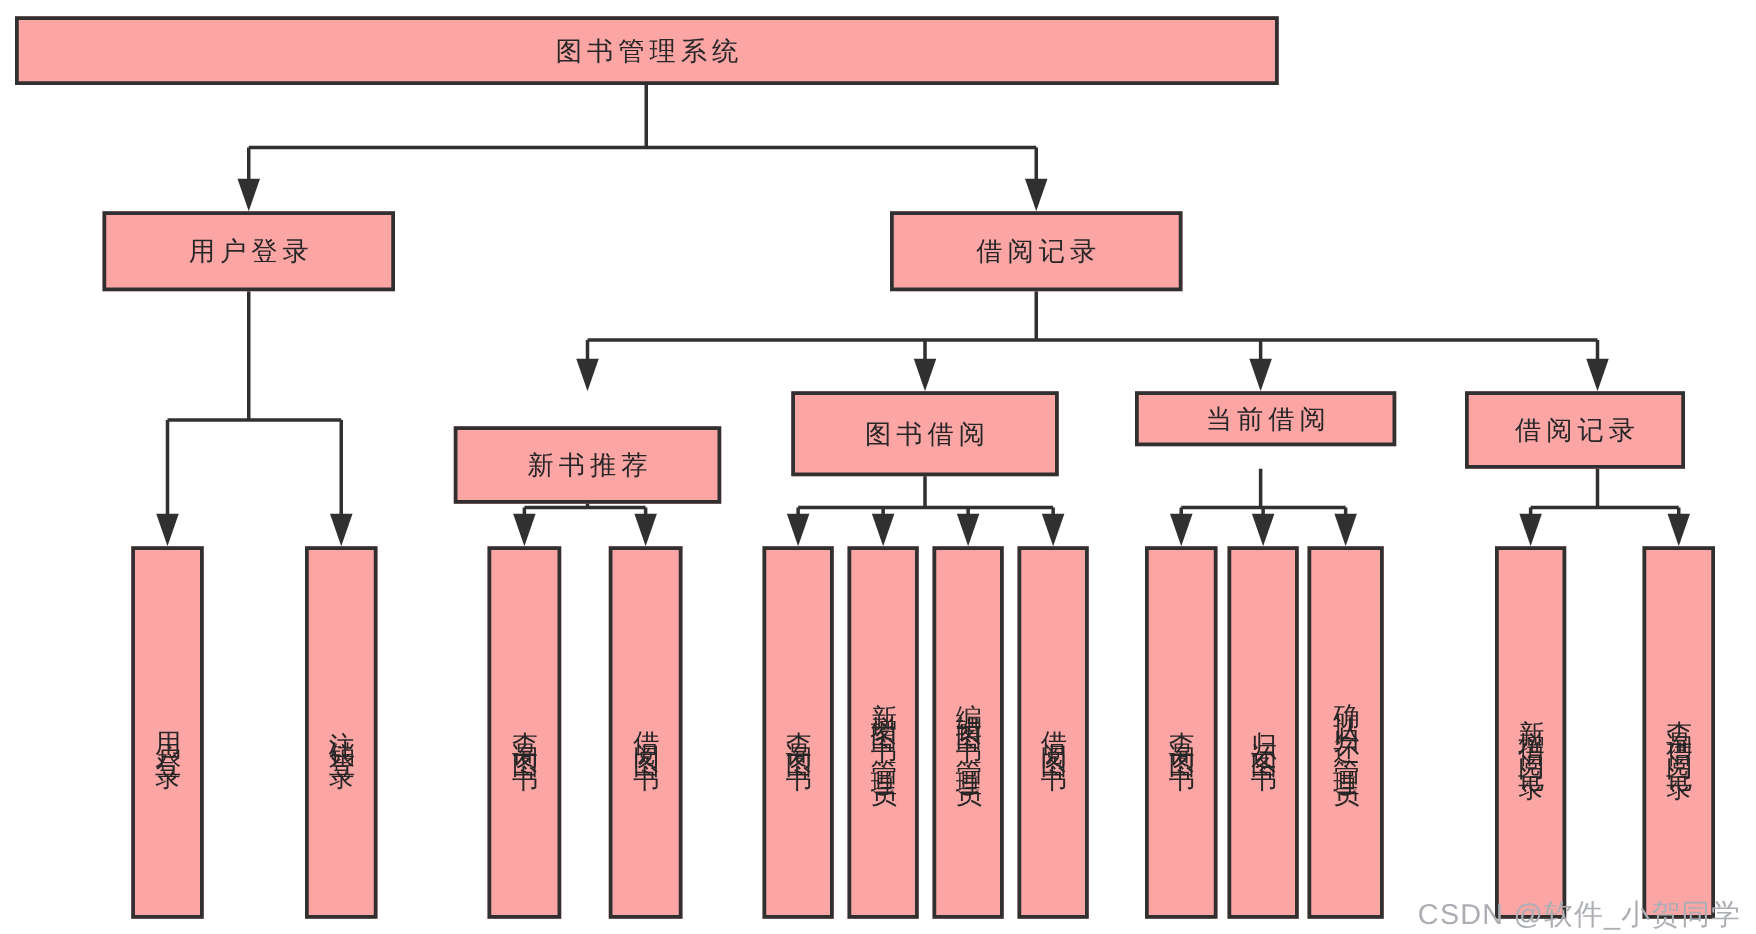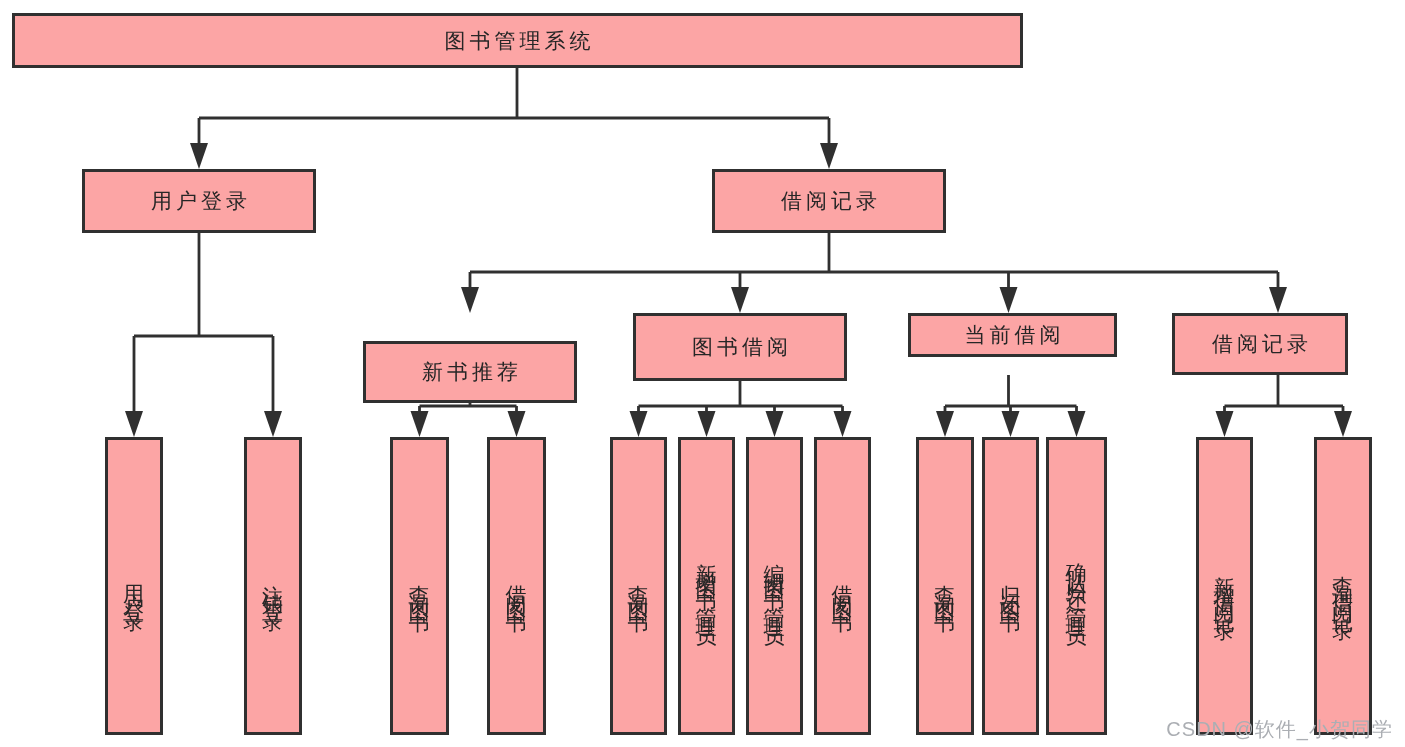--- a/index.html
+++ b/index.html
@@ -34,21 +34,21 @@
     writing-mode: vertical-rl;
     text-orientation: mixed;
     font-size: 21px;
     letter-spacing: 9px;
     line-height: 1;
   }
   .watermark {
     position: absolute;
     top: 716px;
     right: 12px;
-    font-size: 20px;
+    font-size: 23px;
     letter-spacing: 1px;
     color: #abaeb3;
     white-space: nowrap;
   }
 </style>
 </head>
 <body>
 
 <div class="stage">
 

